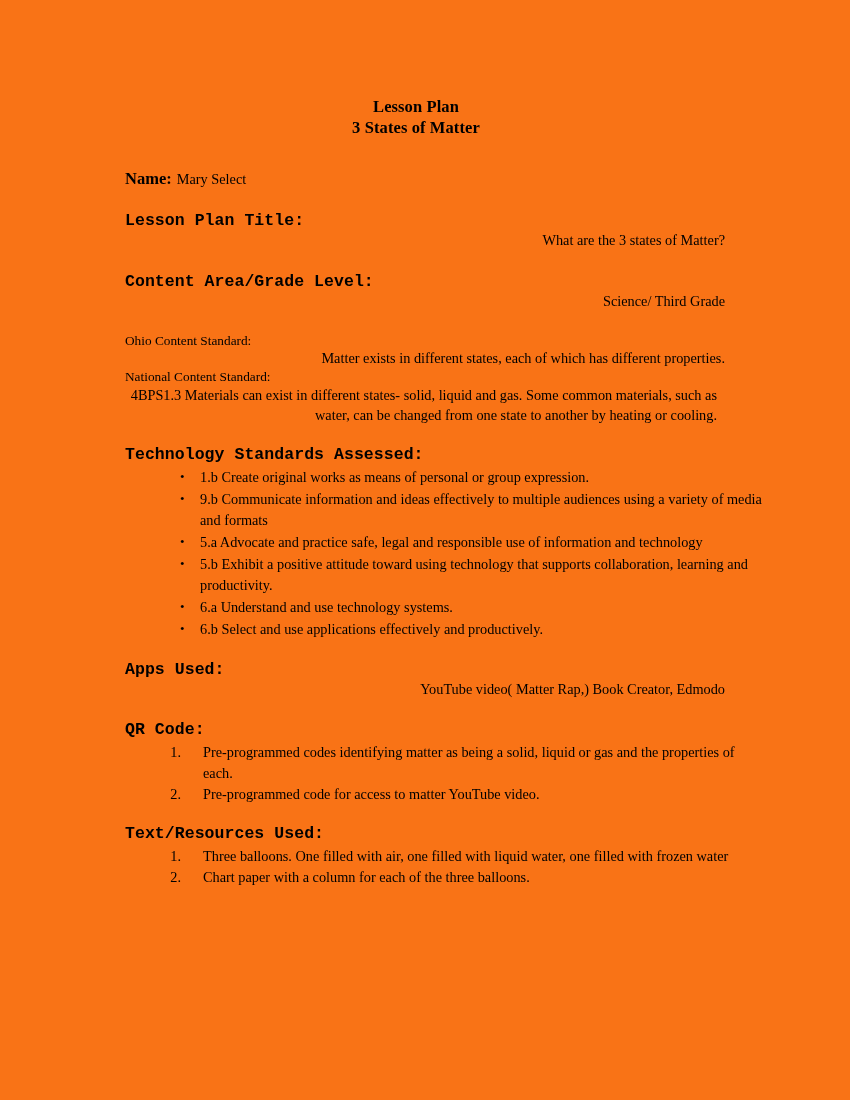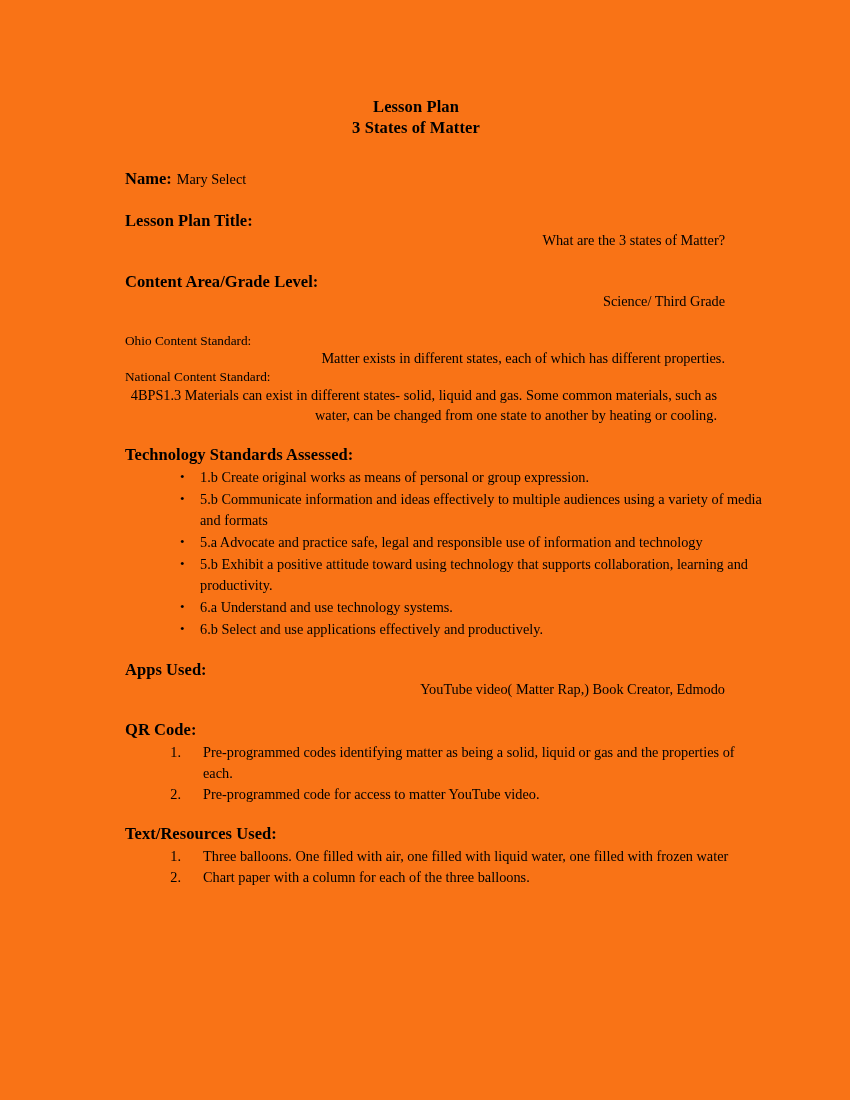--- a/index.html
+++ b/index.html
@@ -47,20 +47,21 @@
   }
 
   
   h2.section-heading {
     font-size: 16.5px;
     font-weight: bold;
     margin: 0;
     padding: 0;
     line-height: 20px;
     letter-spacing: 0.05px;
+    font-family: Liberation Mono, monospace;
   }
   h3.sub-heading {
     font-size: 13.3px;
     font-weight: normal;
     margin: 0;
     padding: 0;
     line-height: 17px;
   }
 
   
@@ -178,21 +179,21 @@
     <h3 class="sub-heading">Ohio Content Standard:</h3>
     <p class="body-text">Matter exists in different states, each of which has different properties.</p>
     <h3 class="sub-heading">National Content Standard:</h3>
     <p class="body-text block">4BPS1.3 Materials can exist in different states- solid, liquid and gas. Some common materials, such as water, can be changed from one state to another by heating or cooling.</p>
 
     <div class="gap-md"></div>
 
     <h2 class="section-heading">Technology Standards Assessed:</h2>
     <ul class="bullet-list">
       <li>1.b Create original works as means of personal or group expression.</li>
-      <li>5.b Communicate information and ideas effectively to multiple audiences using a variety of media and formats</li>
+      <li>9.b Communicate information and ideas effectively to multiple audiences using a variety of media and formats</li>
       <li>5.a Advocate and practice safe, legal and responsible use of information and technology</li>
       <li>5.b Exhibit a positive attitude toward using technology that supports collaboration, learning and productivity.</li>
       <li>6.a Understand and use technology systems.</li>
       <li>6.b Select and use applications effectively and productively.</li>
     </ul>
 
     <div class="gap-md"></div>
 
     <h2 class="section-heading">Apps Used:</h2>
     <p class="body-text">YouTube video( Matter Rap,) Book Creator, Edmodo</p>

